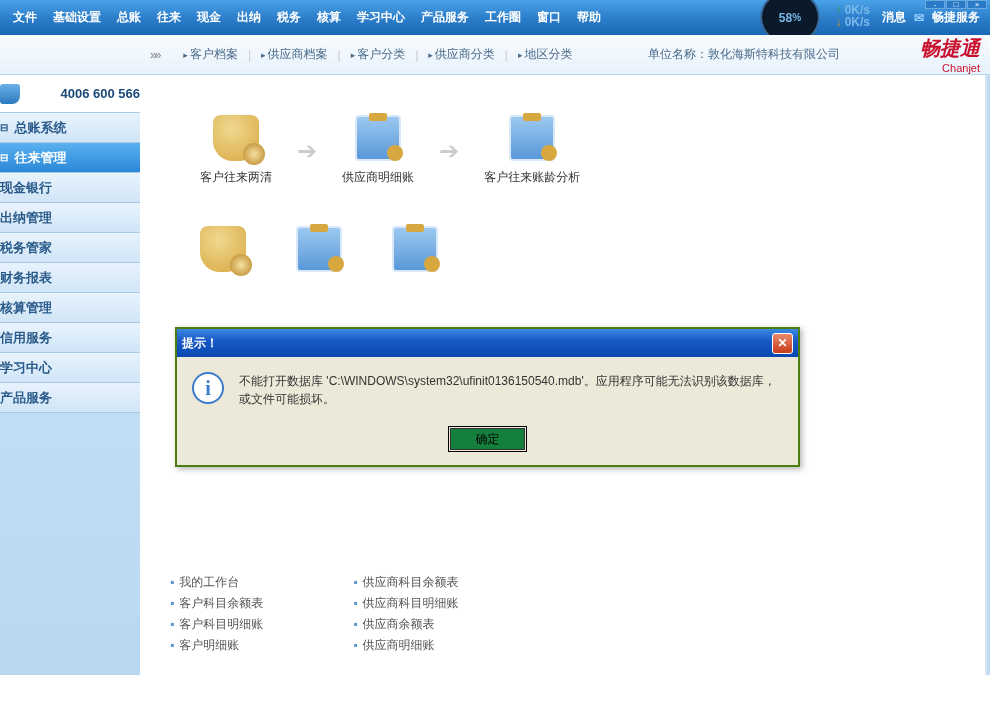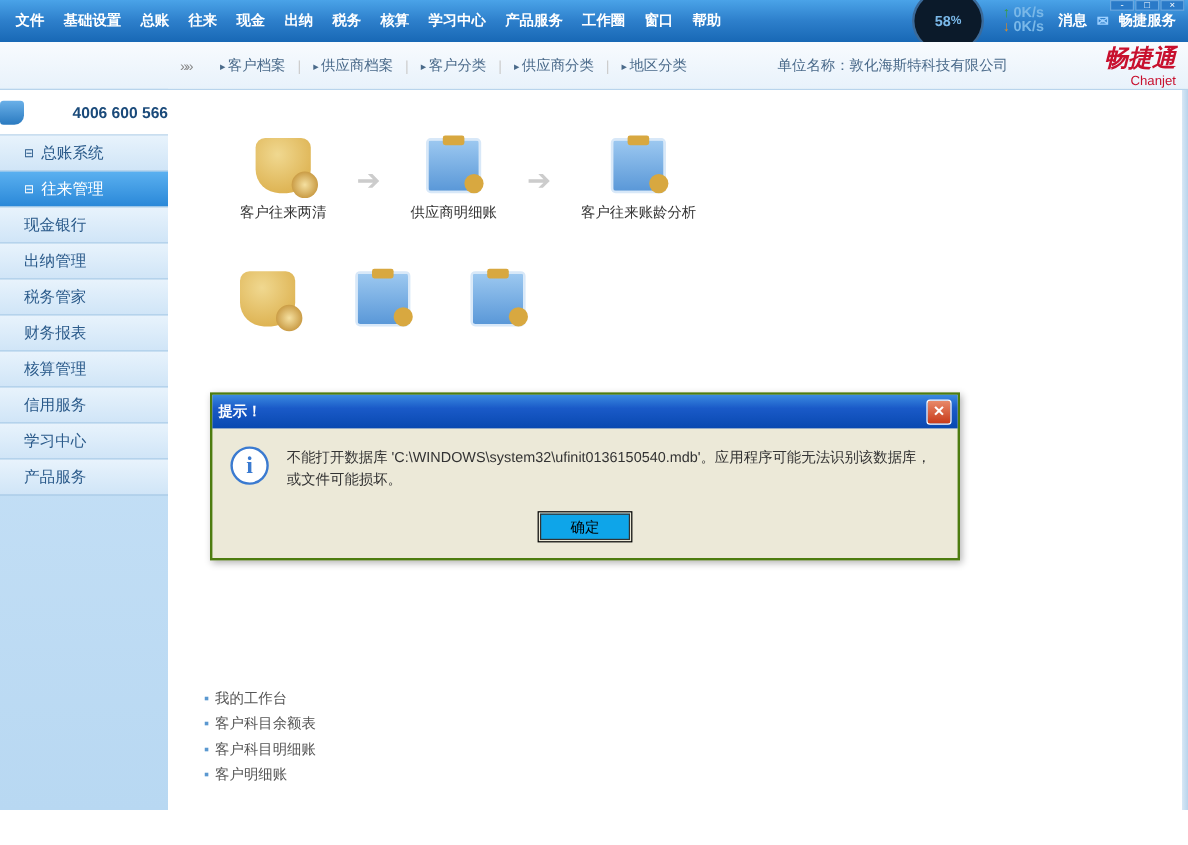--- a/index.html
+++ b/index.html
@@ -25,21 +25,21 @@
 .subbar .brand { position: absolute; right: 10px; text-align: right; }
 .subbar .brand .cn { color: #c8102e; font-size: 20px; font-weight: bold; font-style: italic; }
 .subbar .brand .en { color: #c8102e; font-size: 11px; }
 
 
 .sidebar { position: absolute; left: 0; top: 35px; width: 140px; background: linear-gradient(to bottom, #cfe6f9, #b8d8f2); height: 640px; }
 .product-title { height: 40px; background: linear-gradient(to bottom, #eaf4fd, #cfe6f9); display: flex; align-items: center; justify-content: center; color: #2a6aa8; font-weight: bold; font-size: 13px; border-bottom: 1px solid #a8c8e4; }
 .phone-box { height: 38px; background: #fff; display: flex; align-items: center; justify-content: space-between; gap: 5px; border-bottom: 1px solid #a8c8e4; }
 .phone-box .phone-icon { width: 20px; height: 20px; background: linear-gradient(#6ab0e8, #2a7ac0); border-radius: 3px 3px 8px 3px; position: relative; }
 .phone-box .num { color: #1a4a7a; font-weight: bold; font-size: 13px; }
-.side-item { height: 30px; background: linear-gradient(to bottom, #e8f3fc, #d0e5f7); border-bottom: 1px solid #a8c8e4; display: flex; align-items: center; padding-left: 20px; color: #2a5a8a; cursor: pointer; font-size: 13px; }
+.side-item { height: 30px; background: linear-gradient(to bottom, #e8f3fc, #d0e5f7); border-bottom: 1px solid #a8c8e4; display: flex; align-items: center; padding-left: 0; color: #2a5a8a; cursor: pointer; font-size: 13px; font-weight: bold; }
 .side-item.hdr::before { content: "⊟"; margin-right: 6px; font-size: 10px; }
 .side-item.active { background: linear-gradient(to bottom, #5ab0f0, #2a88d8); color: #fff; }
 .side-item.active::before { content: "⊟"; color: #fff; }
 
 
 .main { position: absolute; left: 140px; top: 75px; right: 0; bottom: 0; background: #fff; overflow: auto; }
 .main-border-right { position: absolute; right: 0; top: 75px; width: 5px; height: 600px; background: linear-gradient(to right, #d8e8f6, #b8d4ec); }
 
 .icon-row { display: flex; align-items: center; gap: 25px; margin: 40px 0 0 60px; }
 .func-block { display: flex; flex-direction: column; align-items: center; gap: 8px; cursor: pointer; }
@@ -60,21 +60,21 @@
 
 
 .dialog { position: absolute; left: 175px; top: 327px; width: 625px; background: #ece9d8; border: 2px solid #4d7c0f; box-shadow: 2px 2px 6px rgba(0,0,0,.3); z-index: 100; }
 .dialog-title { height: 28px; background: linear-gradient(to bottom, #3a8ae0 0%, #1a5ac8 40%, #0848b0 100%); color: #fff; display: flex; align-items: center; padding: 0 5px; font-weight: bold; font-size: 13px; }
 .dialog-title .close { margin-left: auto; width: 21px; height: 21px; background: linear-gradient(#e88a6a, #c83a1a); border: 1px solid #fff; border-radius: 3px; display: flex; align-items: center; justify-content: center; cursor: pointer; }
 .dialog-body { padding: 15px; display: flex; gap: 15px; align-items: flex-start; }
 .info-icon { width: 32px; height: 32px; border-radius: 50%; background: #fff; border: 2px solid #3a7ad0; display: flex; align-items: center; justify-content: center; flex-shrink: 0; }
 .info-icon span { color: #3a7ad0; font-size: 20px; font-weight: bold; font-family: Georgia, serif; }
 .dialog-msg { color: #333; line-height: 1.5; }
 .dialog-buttons { text-align: center; padding: 5px 0 15px; }
-.dialog-buttons button { width: 75px; height: 22px; background: #0ea5e9; border: 1px solid #333; outline: 1px solid #000; outline-offset: 1px; cursor: pointer; }
+.dialog-buttons button { width: 75px; height: 22px; background: #15803d; border: 1px solid #333; outline: 1px solid #000; outline-offset: 1px; cursor: pointer; }
 
 .titlebar-cruft { position: absolute; top: 0; left: 0; width: 990px; height: 9px; background: #0aa8f0; color: #02f8f8; font-size: 10px; overflow: hidden; padding-left: 10px; line-height: 9px; }
 .win-buttons { position: absolute; right: 3px; top: 0; display: flex; gap: 1px; z-index: 5; }
 .win-buttons div { width: 20px; height: 9px; background: #2a7ac8; border: 1px solid #6aa8e0; font-size: 8px; color: #fff; text-align: center; line-height: 7px; }
 </style>
 </head>
 <body>
 
 <div class="titlebar-cruft"></div>
 <div class="win-buttons">
@@ -185,20 +185,26 @@
     </div>
   </div>
 
   <div class="bottom-links">
     <div class="col">
       <a>我的工作台</a>
       <a>客户科目余额表</a>
       <a>客户科目明细账</a>
       <a>客户明细账</a>
     </div>
+    <div class="col">
+      <a>供应商科目余额表</a>
+      <a>供应商科目明细账</a>
+      <a>供应商余额表</a>
+      <a>供应商明细账</a>
+    </div>
   </div>
 </div>
 <div class="main-border-right"></div>
 
 <div class="dialog">
   <div class="dialog-title">
     <span>提示！</span>
     <div class="close">✕</div>
   </div>
   <div class="dialog-body">

